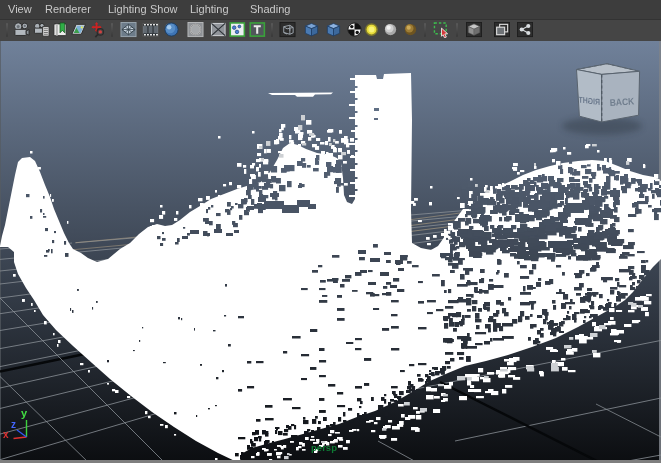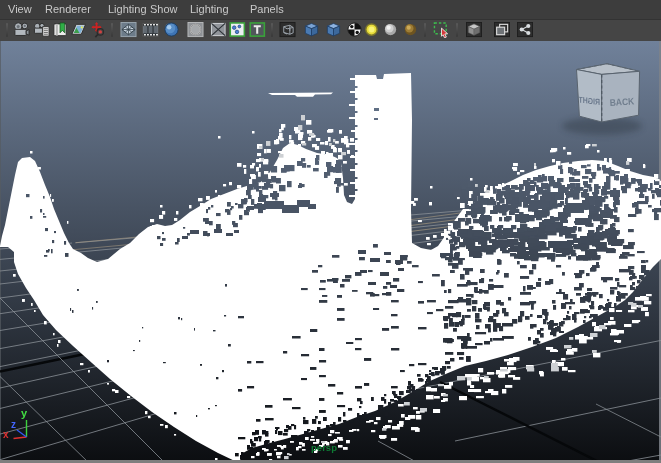--- a/index.html
+++ b/index.html
@@ -12,21 +12,21 @@
 #vp .br{position:absolute;right:0;top:0;width:2px;height:419px;background:#7e838a;opacity:.85}
 #botbar{position:absolute;left:0;top:460px;width:661px;height:3px;background:#7f7f7f;}
 </style></head><body>
 <div id="app">
 <div id="menubar">
 <span style="left:8px">View</span>
 <span style="left:45px">Renderer</span>
 <span style="left:108px">Lighting</span>
 <span style="left:150px">Show</span>
 <span style="left:190px">Lighting</span>
-<span style="left:250px">Panels</span>
+<span style="left:250px">Shading</span>
 </div>
 <div id="toolbar">
 <div class="tsep" style="left:6px"></div>
 <div class="ic" style="left:13px;width:17px"><svg width="17" height="16" viewBox="0 0 17 17">
           <circle cx="5" cy="4.8" r="4" fill="#a8aeb4" stroke="#2b2b2b"></circle>
           <circle cx="5" cy="4.8" r="1.6" fill="#6a7076"></circle>
           <circle cx="12" cy="4.2" r="3" fill="#a8aeb4" stroke="#2b2b2b"></circle>
           <circle cx="12" cy="4.2" r="1.2" fill="#6a7076"></circle>
           <rect x="1.5" y="7.8" width="12" height="6.5" rx="1" fill="#b2b8be" stroke="#2b2b2b"></rect>
           <path d="M13.5 9.5 L16.5 8 V14 L13.5 12.5 Z" fill="#8f959b" stroke="#2b2b2b"></path>

